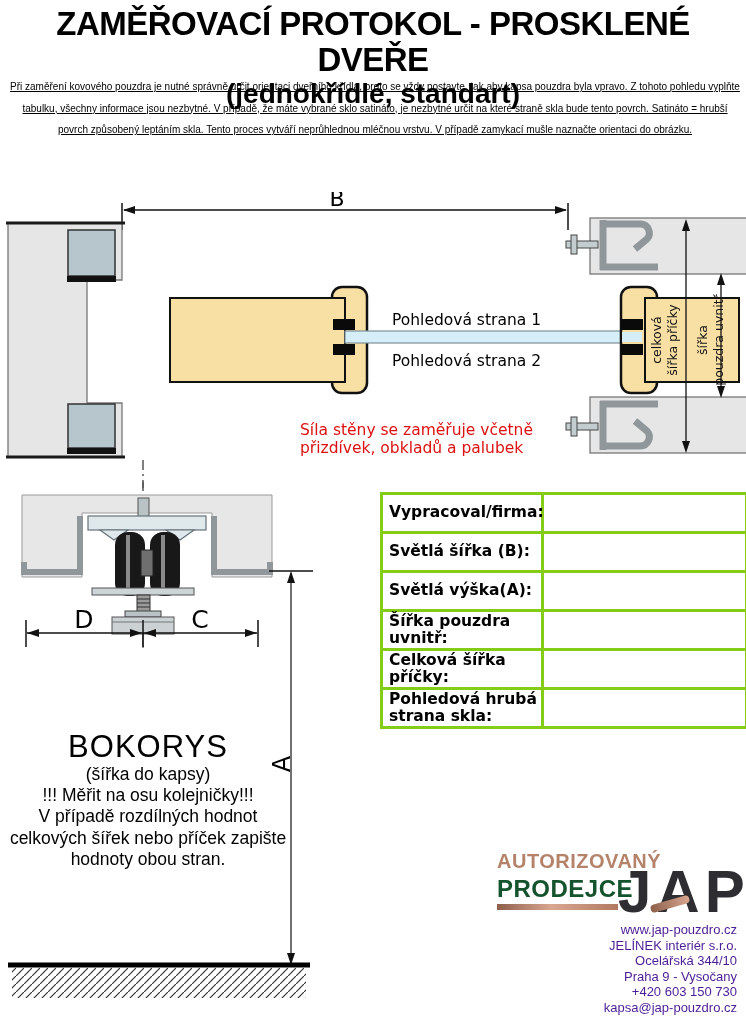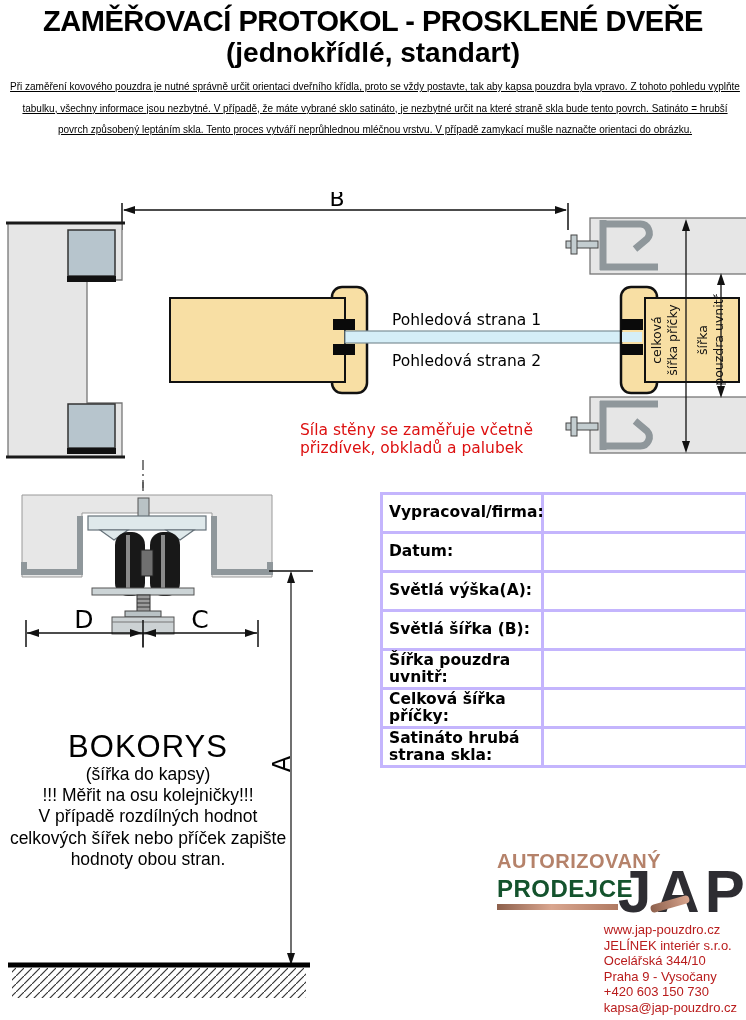--- a/index.html
+++ b/index.html
@@ -1,60 +1,60 @@
 <!DOCTYPE html>
 <html><head>
 <meta charset="utf-8">
 <style>
   html,body{margin:0;padding:0;background:#888;}
   .page{
     position:relative;width:746px;height:1020px;background:#fff;margin:0 auto;
     font-family:"Liberation Sans",sans-serif;color:#000;overflow:hidden;
   }
   .title-block{position:absolute;top:6px;left:0;width:746px;text-align:center;line-height:1.1;}
-  .title-line1{font-size:29px;font-weight:bold;letter-spacing:-0.5px;}
+  .title-line1{font-size:33px;font-weight:bold;letter-spacing:-0.5px;}
   .title-line2{font-size:28px;font-weight:bold;}
   .intro{
     position:absolute;top:76px;left:9px;width:732px;
     font-size:10px;line-height:21.5px;text-align:center;text-decoration:underline;
   }
   svg text{font-family:"DejaVu Sans",sans-serif;}
   .topview{position:absolute;top:192px;left:0;}
   .bokorys-svg{position:absolute;top:480px;left:0;}
   .bokorys-text{
     position:absolute;left:4px;top:730px;width:288px;text-align:center;
     font-family:"Liberation Sans",sans-serif;
   }
   .bokorys-title{font-size:31px;font-weight:normal;line-height:34px;letter-spacing:1px;}
   .bokorys-sub{font-size:17.5px;line-height:21px;}
   .bokorys-note{font-size:17.5px;line-height:21.5px;margin-top:0;}
   .form-table{
     position:absolute;left:380px;top:492px;width:358px;
     border-collapse:collapse;table-layout:fixed;
   }
   .form-table th,.form-table td{
-    border:3px solid #c4b5fd;height:36px;box-sizing:content-box;
+    border:3px solid #84cc16;height:36px;box-sizing:content-box;
   }
   .form-table th{
     width:150px;text-align:left;font-weight:bold;font-size:15.5px;line-height:17.5px;
     padding:0 2px 0 6px;font-family:"DejaVu Sans",sans-serif;
   }
   .form-table td{width:193px;padding:0 4px;}
   .dealer{position:absolute;left:480px;top:848px;width:266px;height:172px;}
   .auth1{position:absolute;left:17px;top:2px;font-size:20px;font-weight:bold;color:#b5826a;letter-spacing:0.5px;}
   .auth2{position:absolute;left:17px;top:27px;font-size:24px;font-weight:bold;color:#14532d;letter-spacing:0.5px;}
   .copper-bar{position:absolute;left:17px;top:56px;width:121px;height:6px;
     background:linear-gradient(90deg,#8d604c,#d9a68f 45%,#b07a62);}
   .jap{position:absolute;left:138px;top:14px;font-size:60px;font-weight:900;
     letter-spacing:5px;color:#2e2d32;line-height:60px;}
   .jap-swoosh{position:absolute;left:170px;top:52px;width:40px;height:8px;border-radius:4px;
     background:linear-gradient(90deg,#8d604c,#d9a68f);transform:rotate(-16deg);}
   .address{
-    position:absolute;top:74px;right:9px;text-align:left;
-    font-size:13px;line-height:15.5px;color:#b91c1c;
+    position:absolute;top:74px;right:9px;text-align:right;
+    font-size:13px;line-height:15.5px;color:#4c1d95;
   }
 </style>
 </head>
 <body>
 
 <div class="page">
 
   <div class="title-block">
     <div class="title-line1">ZAMĚŘOVACÍ PROTOKOL - PROSKLENÉ DVEŘE</div>
     <div class="title-line2">(jednokřídlé, standart)</div>
@@ -209,41 +209,37 @@
     <div class="bokorys-note">V případě rozdílných hodnot celkových šířek nebo příček zapište hodnoty obou stran.</div>
   </div>
 
   <table class="form-table">
     <tbody>
       <tr>
         <th>Vypracoval/firma:</th>
         <td></td>
       </tr>
       <tr>
-        <th>Datum:</th>
+        <th>Světlá šířka (B):</th>
         <td></td>
       </tr>
       <tr>
         <th>Světlá výška(A):</th>
         <td></td>
       </tr>
       <tr>
-        <th>Světlá šířka (B):</th>
-        <td></td>
-      </tr>
-      <tr>
         <th>Šířka pouzdra uvnitř:</th>
         <td></td>
       </tr>
       <tr>
         <th>Celková šířka příčky:</th>
         <td></td>
       </tr>
       <tr>
-        <th>Satináto hrubá strana skla:</th>
+        <th>Pohledová hrubá strana skla:</th>
         <td></td>
       </tr>
     </tbody>
   </table>
 
   <div class="dealer">
     <div class="auth1">AUTORIZOVANÝ</div>
     <div class="auth2">PRODEJCE</div>
     <div class="copper-bar"></div>
     <div class="jap">JAP</div>

